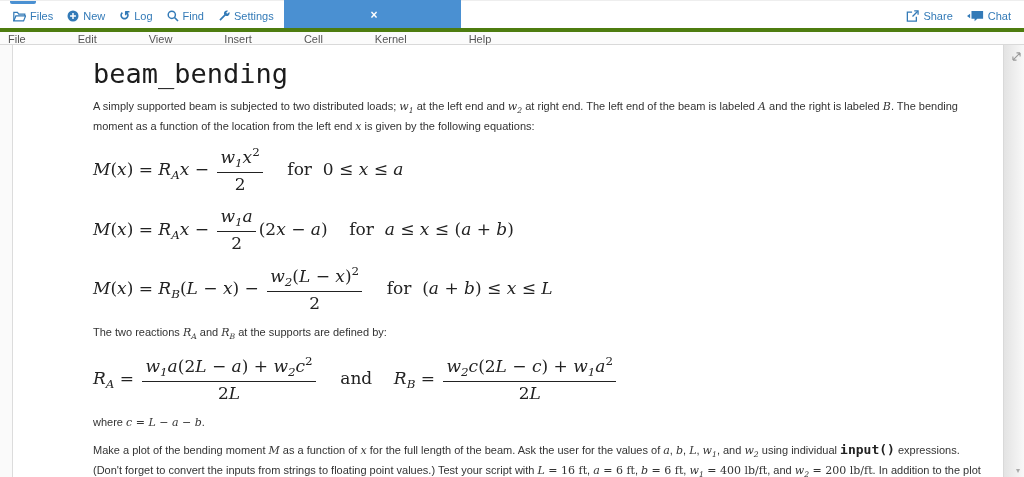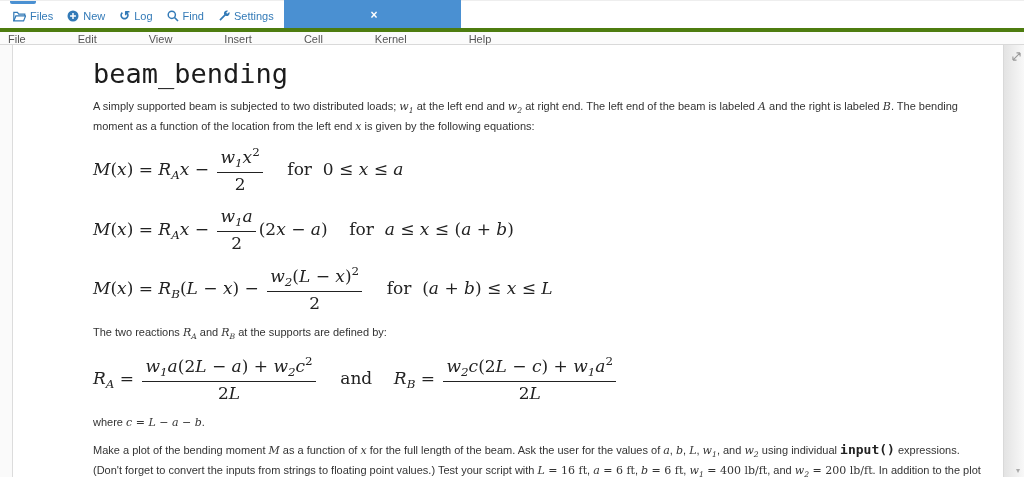--- a/index.html
+++ b/index.html
@@ -114,20 +114,41 @@
       <span>
         <svg width="10" height="10" viewBox="0 0 12 12">
             <ellipse cx="6" cy="6" rx="5.4" ry="2.2" fill="none" stroke="#fff" stroke-width="1"></ellipse>
             <circle cx="6" cy="6" r="1.5" fill="#fff"></circle>
           </svg>
       </span>
       <span>Python More Script Practice ad...</span>
       <span class="close">×</span>
     </div>
 
+    <div class="tb-right">
+      <div class="tbtn">
+        <span>
+          <svg width="13" height="12" viewBox="0 0 15 14">
+              <path d="M12 8v5H1.5V2.5H7" fill="none" stroke="#337ab7" stroke-width="1.5"></path>
+              <path d="M9.5 1h4.5v4.5" fill="none" stroke="#337ab7" stroke-width="1.5"></path>
+              <path d="M13.6 1.4L7.5 7.5" stroke="#337ab7" stroke-width="1.5"></path>
+            </svg>
+        </span>
+        <span>Share</span>
+      </div>
+      <div class="tbtn">
+        <span>
+          <svg width="17" height="12" viewBox="0 0 19 13">
+              <path d="M0 6.5l3.5-2.5v5z" fill="#337ab7"></path>
+              <path d="M5 1h13v8.5h-6.5L8.5 12.5V9.5H5z" fill="#337ab7"></path>
+            </svg>
+        </span>
+        <span>Chat</span>
+      </div>
+    </div>
   </div>
 
   <div class="menubar">
     <span class="menu-item">File</span>
     <span class="menu-item">Edit</span>
     <span class="menu-item">View</span>
     <span class="menu-item">Insert</span>
     <span class="menu-item">Cell</span>
     <span class="menu-item">Kernel</span>
     <span class="menu-item">Help</span>

